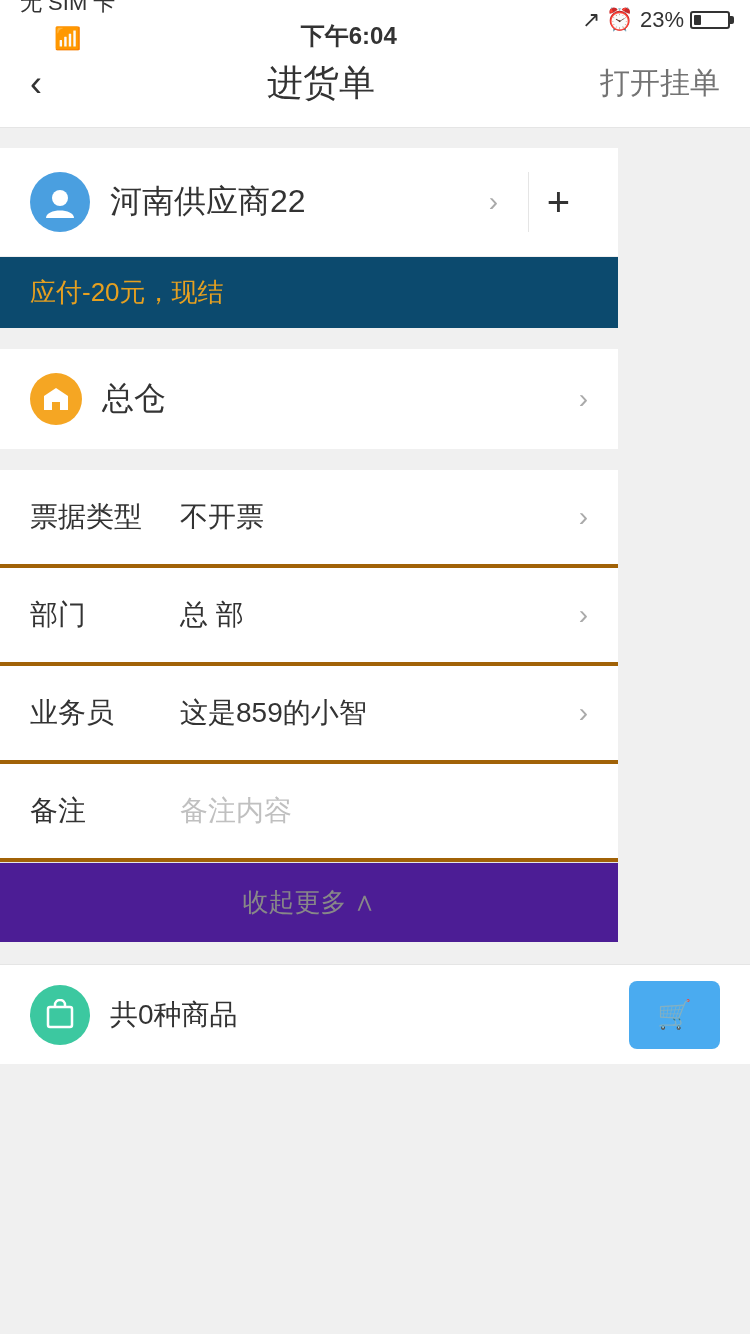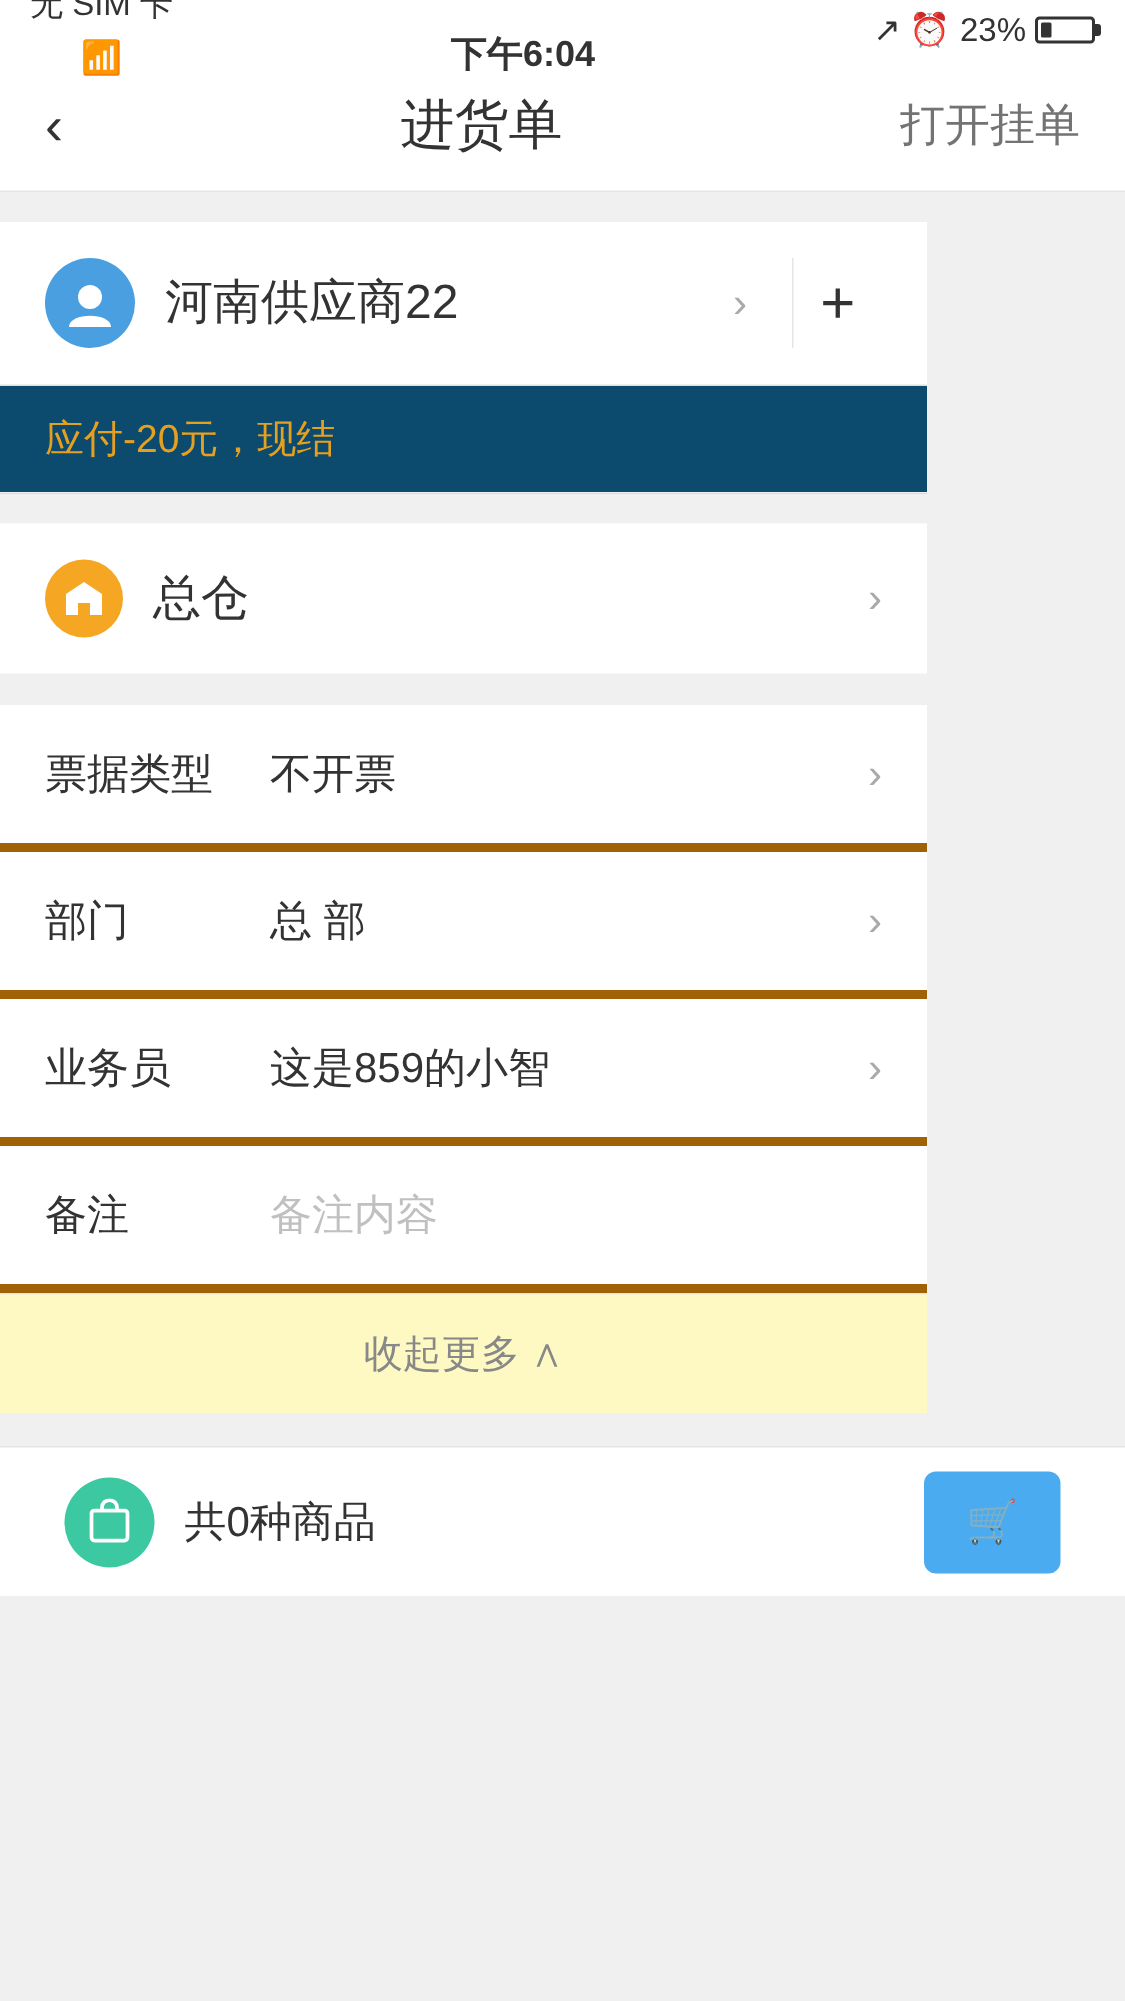--- a/index.html
+++ b/index.html
@@ -113,47 +113,47 @@
     .warehouse-name { flex: 1; font-size: 32px; color: #333; }
     .row-chevron { color: #aaa; font-size: 28px; }
 
     
     .form-row {
       display: flex;
       align-items: center;
       padding: 0 30px;
       height: 98px;
       background: #fff;
-      border-bottom: 6px solid #a16207;
+      border-bottom: 4px solid #a16207;
     }
     .form-label { font-size: 28px; color: #333; min-width: 120px; }
     .form-value { flex: 1; font-size: 28px; color: #333; padding-left: 30px; }
     .form-value.placeholder { color: #c0c0c0; }
 
     
     .collapse-row {
       height: 80px;
       display: flex;
       align-items: center;
       justify-content: center;
-      background: #fef9c3;
+      background: #4c1d95;
       border-top: 1px solid #e5e5e5;
       font-size: 26px;
       color: #888;
       cursor: pointer;
     }
 
     
     .bottom-bar {
       width: 750px;
       height: 100px;
       background: #fff;
       display: flex;
       align-items: center;
-      padding: 0 43px;
+      padding: 0 30px;
       border-top: 1px solid #e5e5e5;
       margin-top: 2px;
     }
     .product-icon-wrap {
       width: 60px; height: 60px; border-radius: 50%; background: #3cc8a0;
       display: flex; align-items: center; justify-content: center;
       margin-right: 20px; flex-shrink: 0;
     }
     .product-count { flex: 1; font-size: 28px; color: #333; }
     .select-btn {

